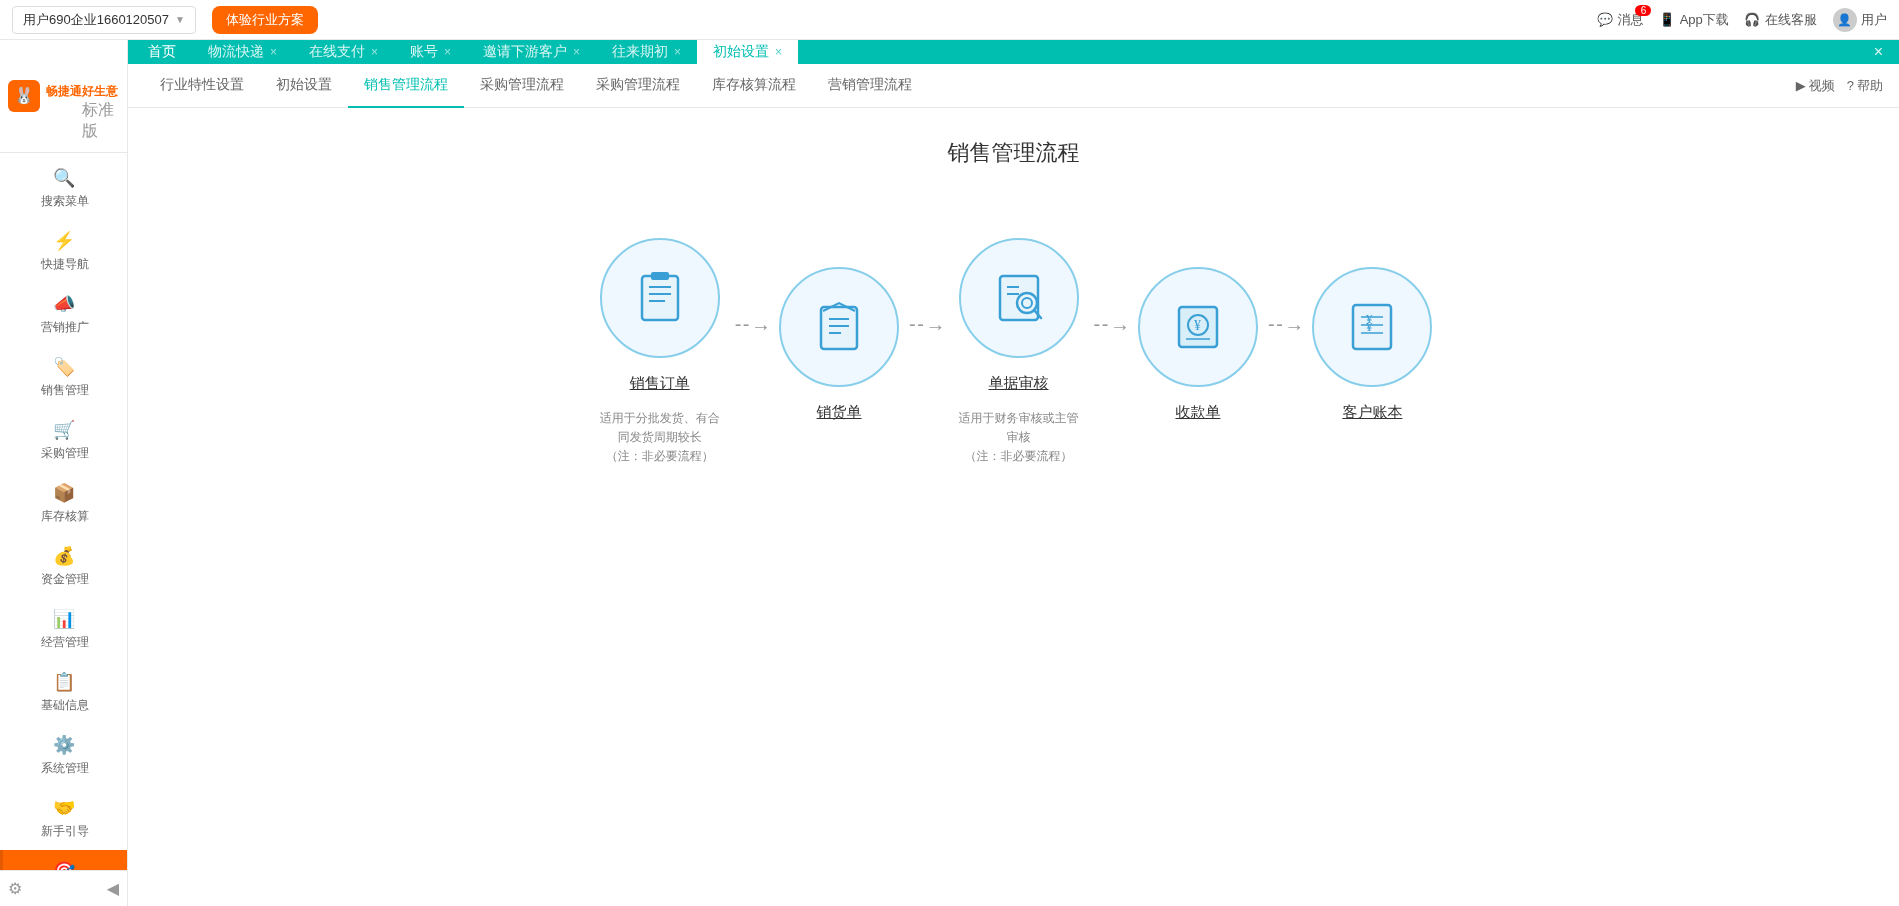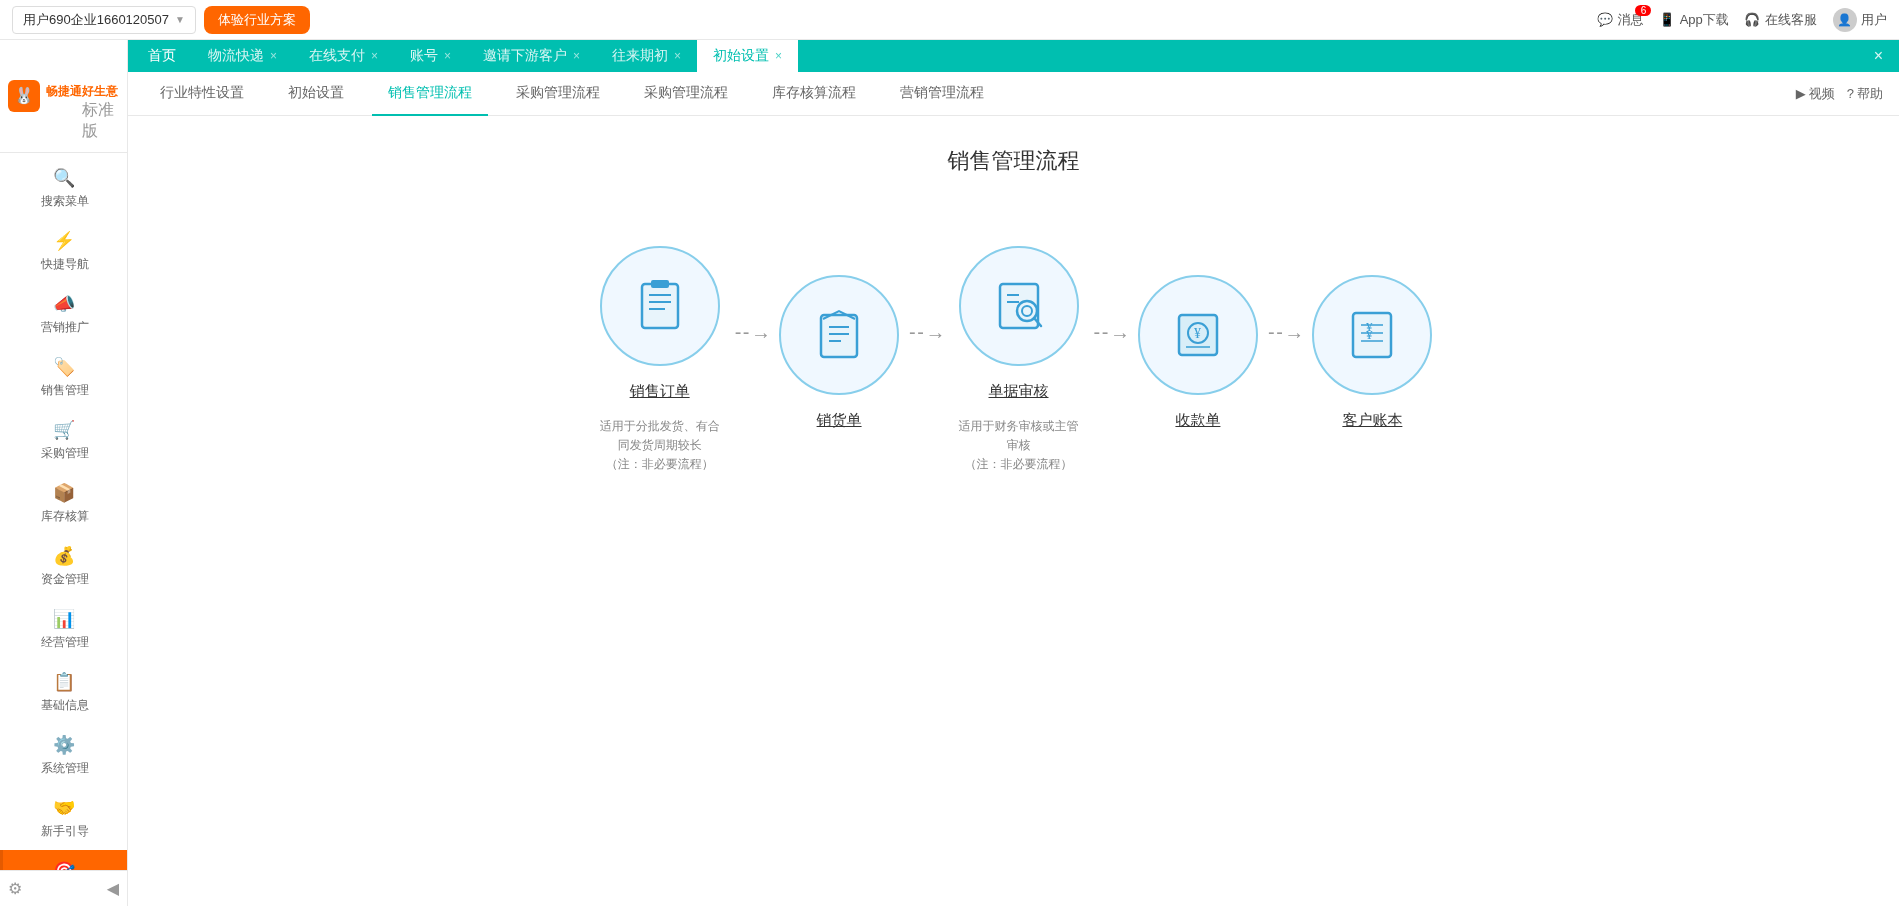--- a/index.html
+++ b/index.html
@@ -1,20 +1,20 @@
 <!DOCTYPE html>
 <html><head>
   <meta charset="utf-8">
   <style>
     * { margin: 0; padding: 0; box-sizing: border-box; }
     body { font-family: 'Microsoft YaHei', Arial, sans-serif; font-size: 14px; background: #f5f5f5; color: #333; width: 1899px; min-height: 906px; overflow-x: hidden; }
 
     
     .top-bar { height: 40px; background: #fff; border-bottom: 1px solid #e8e8e8; display: flex; align-items: center; justify-content: space-between; padding: 0 12px; }
-    .top-bar-left { display: flex; align-items: center; gap: 8px; }
+    .top-bar-left { display: flex; align-items: center; gap: 16px; }
     .user-selector { display: flex; align-items: center; gap: 6px; border: 1px solid #ddd; border-radius: 4px; padding: 4px 10px; cursor: pointer; font-size: 13px; color: #333; background: #fff; }
     .user-selector .arrow { color: #999; font-size: 10px; }
     .trial-btn { background: #ff6600; color: #fff; border: none; border-radius: 8px; padding: 5px 14px; cursor: pointer; font-size: 13px; }
     .top-bar-right { display: flex; align-items: center; gap: 16px; font-size: 13px; color: #555; }
     .top-bar-right .icon-item { display: flex; align-items: center; gap: 4px; cursor: pointer; position: relative; }
     .badge { background: #f00; color: #fff; font-size: 10px; border-radius: 8px; padding: 0 4px; position: absolute; top: -6px; right: -8px; min-width: 16px; text-align: center; }
     .user-avatar { width: 24px; height: 24px; border-radius: 50%; background: #ccc; display: flex; align-items: center; justify-content: center; font-size: 12px; color: #fff; }
 
     
     .layout { display: flex; height: calc(906px - 40px); }
@@ -31,30 +31,30 @@
     .sidebar-item.active { background: #ff6600; color: #fff; border-left: 3px solid #e55a00; }
     .sidebar-item .si-icon { font-size: 18px; }
 
     .sidebar-bottom { padding: 8px; border-top: 1px solid #e8e8e8; display: flex; justify-content: space-between; align-items: center; }
     .sidebar-bottom .settings-icon, .sidebar-bottom .collapse-icon { cursor: pointer; color: #999; font-size: 16px; }
 
     
     .main { flex: 1; display: flex; flex-direction: column; overflow: hidden; }
 
     
-    .nav-tabs { background: #00bfb0; display: flex; align-items: center; height: 32px; padding: 0 4px; }
+    .nav-tabs { background: #00bfb0; display: flex; align-items: center; height: 24px; padding: 0 4px; }
     .nav-tab { padding: 0 16px; height: 40px; display: flex; align-items: center; color: rgba(255,255,255,0.85); cursor: pointer; font-size: 14px; gap: 4px; white-space: nowrap; }
     .nav-tab.active { background: #fff; color: #00bfb0; border-radius: 4px 4px 0 0; }
     .nav-tab .close-x { font-size: 12px; opacity: 0.7; margin-left: 2px; }
     .nav-tab.home { color: #fff; font-weight: 500; }
     .nav-close-all { margin-left: auto; color: rgba(255,255,255,0.85); padding: 0 12px; cursor: pointer; font-size: 16px; }
 
     
     .sub-tabs { background: #fff; border-bottom: 1px solid #e8e8e8; display: flex; align-items: center; padding: 0 16px; height: 44px; justify-content: space-between; }
-    .sub-tabs-left { display: flex; gap: 12px; }
+    .sub-tabs-left { display: flex; gap: 0; }
     .sub-tab { padding: 0 16px; height: 44px; display: flex; align-items: center; cursor: pointer; font-size: 14px; color: #666; border-bottom: 2px solid transparent; white-space: nowrap; }
     .sub-tab.active { color: #00bfb0; border-bottom: 2px solid #00bfb0; }
     .sub-tabs-right { display: flex; align-items: center; gap: 12px; font-size: 13px; color: #666; }
     .sub-tabs-right .link { cursor: pointer; color: #666; display: flex; align-items: center; gap: 3px; }
 
     
     .content { flex: 1; background: #fff; overflow-y: auto; padding: 30px 20px; }
     .page-title { text-align: center; font-size: 22px; font-weight: 500; color: #333; margin-bottom: 50px; }
 
     

